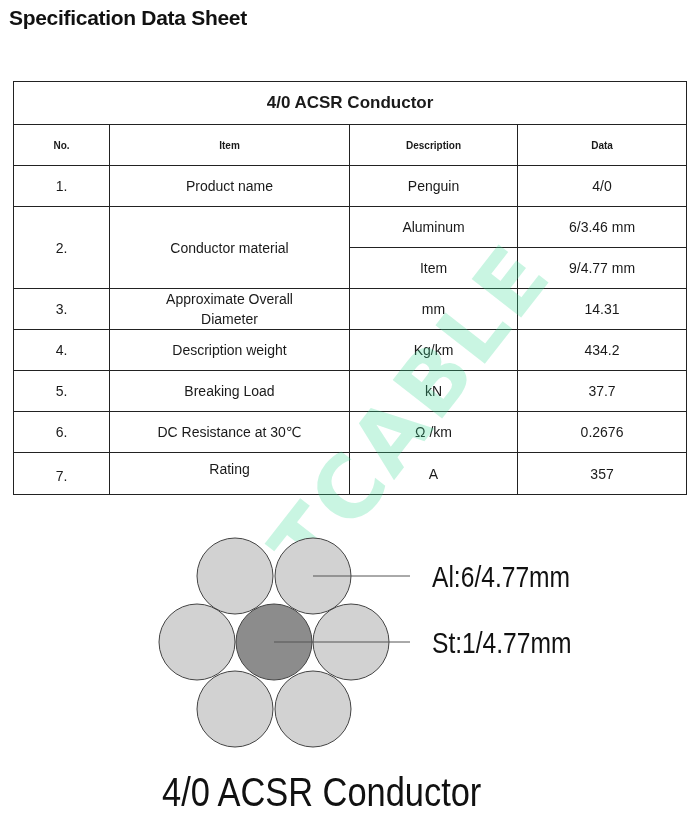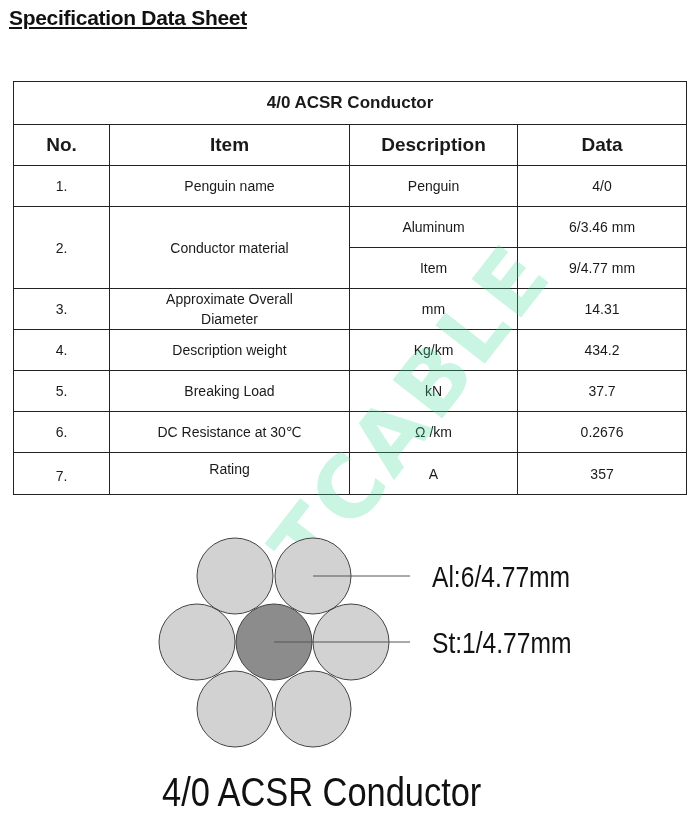--- a/index.html
+++ b/index.html
@@ -2,31 +2,31 @@
 <html><head>
 <meta charset="utf-8">
 <style>
   html, body { margin: 0; padding: 0; background: #ffffff; }
   body {
     width: 697px; height: 827px; position: relative; overflow: hidden;
     font-family: "Liberation Sans", "DejaVu Sans", sans-serif; color: #111;
   }
   .doc-title {
     position: absolute; left: 9px; top: 6px;
-    font-size: 21px; font-weight: bold; color: #111; letter-spacing: -0.3px; text-decoration: underline;
+    font-size: 21px; font-weight: bold; color: #111; letter-spacing: -0.3px;
   }
   table.spec {
     position: absolute; left: 13px; top: 81px;
     width: 673px; border-collapse: collapse; table-layout: fixed;
   }
   table.spec td {
     border: 1.4px solid #222; text-align: center; vertical-align: middle;
     font-size: 14px; padding: 0; color: #1a1a1a;
   }
-  table.spec td.bold { font-weight: bold; font-size: 19px; }
+  table.spec td.bold { font-weight: bold; font-size: 10px; }
   .title-cell { height: 42px; font-size: 17px !important; font-weight: bold; }
   .row-h { height: 41px; }
   .row-h2 { height: 41px; }
   .two-line { line-height: 20px; }
   td.top-num { vertical-align: top; padding-top: 4px !important; }
   td.bot-item { vertical-align: bottom; padding-bottom: 10px !important; }
 
   .watermark {
     position: absolute; left: 215px; top: 360px;
     font-family: "DejaVu Sans", sans-serif; font-weight: bold;
@@ -63,21 +63,21 @@
     <td colspan="4" class="title-cell">4/0 ACSR Conductor</td>
   </tr>
   <tr class="row-h">
     <td class="bold">No.</td>
     <td class="bold">Item</td>
     <td class="bold">Description</td>
     <td class="bold">Data</td>
   </tr>
   <tr class="row-h">
     <td>1.</td>
-    <td>Penguin name</td>
+    <td>Product name</td>
     <td>Penguin</td>
     <td>4/0</td>
   </tr>
   <tr class="row-h2">
     <td rowspan="2">2.</td>
     <td rowspan="2">Conductor material</td>
     <td>Aluminum</td>
     <td>6/3.46 mm</td>
   </tr>
   <tr class="row-h2">

